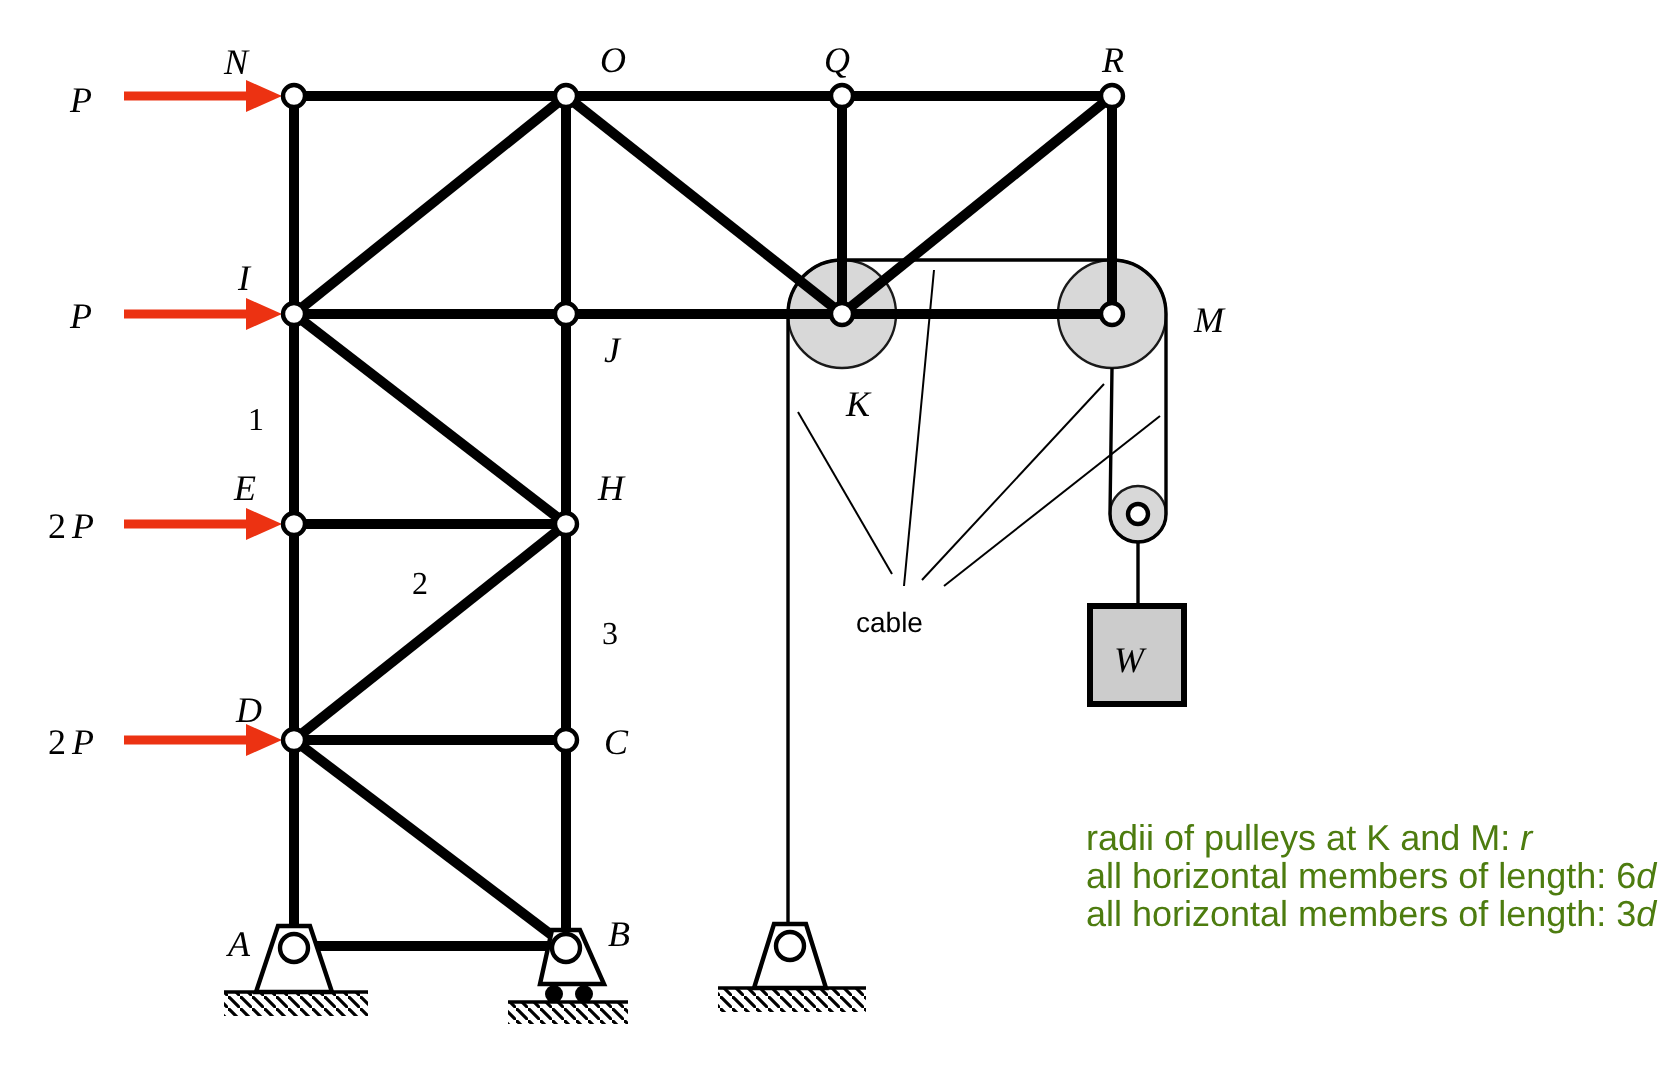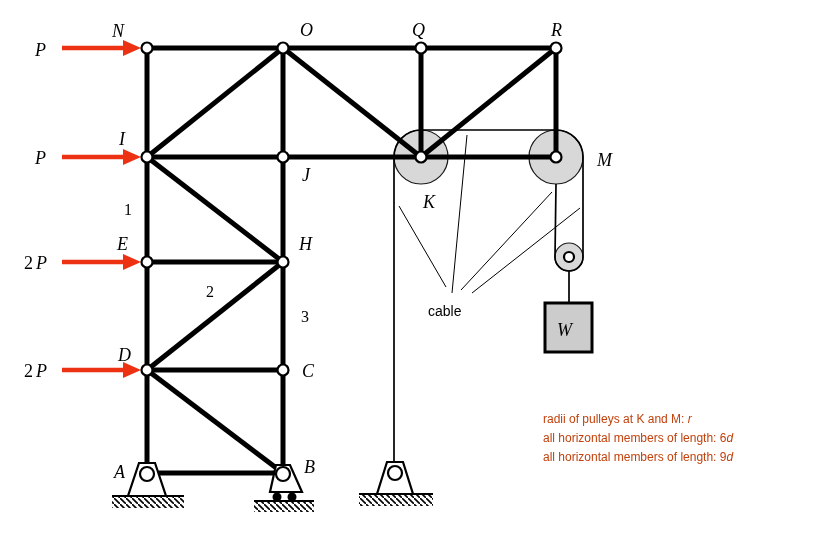--- a/index.html
+++ b/index.html
@@ -11,21 +11,21 @@
   .cable{fill:none;stroke:#000;stroke-width:1.7;}
   .joint{fill:#fff;stroke:#000;stroke-width:2.2;}
   .sup{fill:#fff;stroke:#000;stroke-width:2.2;}
   .groundline{stroke:#000;stroke-width:1.8;}
   .leader{stroke:#000;stroke-width:1;}
   .jlabel{font-family:"Liberation Serif",serif;font-style:italic;font-size:18px;fill:#000;}
   .numlabel{font-family:"Liberation Serif",serif;font-style:normal;font-size:16px;fill:#000;}
   .coef{font-style:normal;}
   .cablelabel{font-family:"Liberation Sans",sans-serif;font-size:14px;fill:#000;}
   .wbox{fill:#cccccc;stroke:#000;stroke-width:3;}
-  .notes{position:absolute;left:543px;top:410px;font-size:12px;line-height:19px;color:#c2410c;}
+  .notes{position:absolute;left:543px;top:410px;font-size:18px;line-height:19px;color:#4d7c0f;}
   .notes i{font-style:italic;}
 </style>
 </head>
 <body>
 
 <div class="stage">
   <svg width="832" height="540" viewBox="0 0 832 540">
     <defs>
       <pattern id="hatch" width="6" height="6" patternUnits="userSpaceOnUse">
         <path d="M0,0 L6,6" stroke="#000" stroke-width="1.6"></path>
@@ -162,15 +162,15 @@
       <text class="jlabel" x="24" y="269"><tspan class="coef">2</tspan><tspan dx="3">P</tspan></text>
       <text class="jlabel" x="24" y="377"><tspan class="coef">2</tspan><tspan dx="3">P</tspan></text>
     </g>
 
     <text class="cablelabel" x="428" y="316">cable</text>
   </svg>
 
   <div class="notes">
     <div class="note-line"><span>radii of pulleys at K and M: </span><i>r</i></div>
     <div class="note-line"><span>all horizontal members of length: 6</span><i>d</i></div>
-    <div class="note-line"><span>all horizontal members of length: 9</span><i>d</i></div>
+    <div class="note-line"><span>all horizontal members of length: 3</span><i>d</i></div>
   </div>
 </div>
 
 </body></html>

